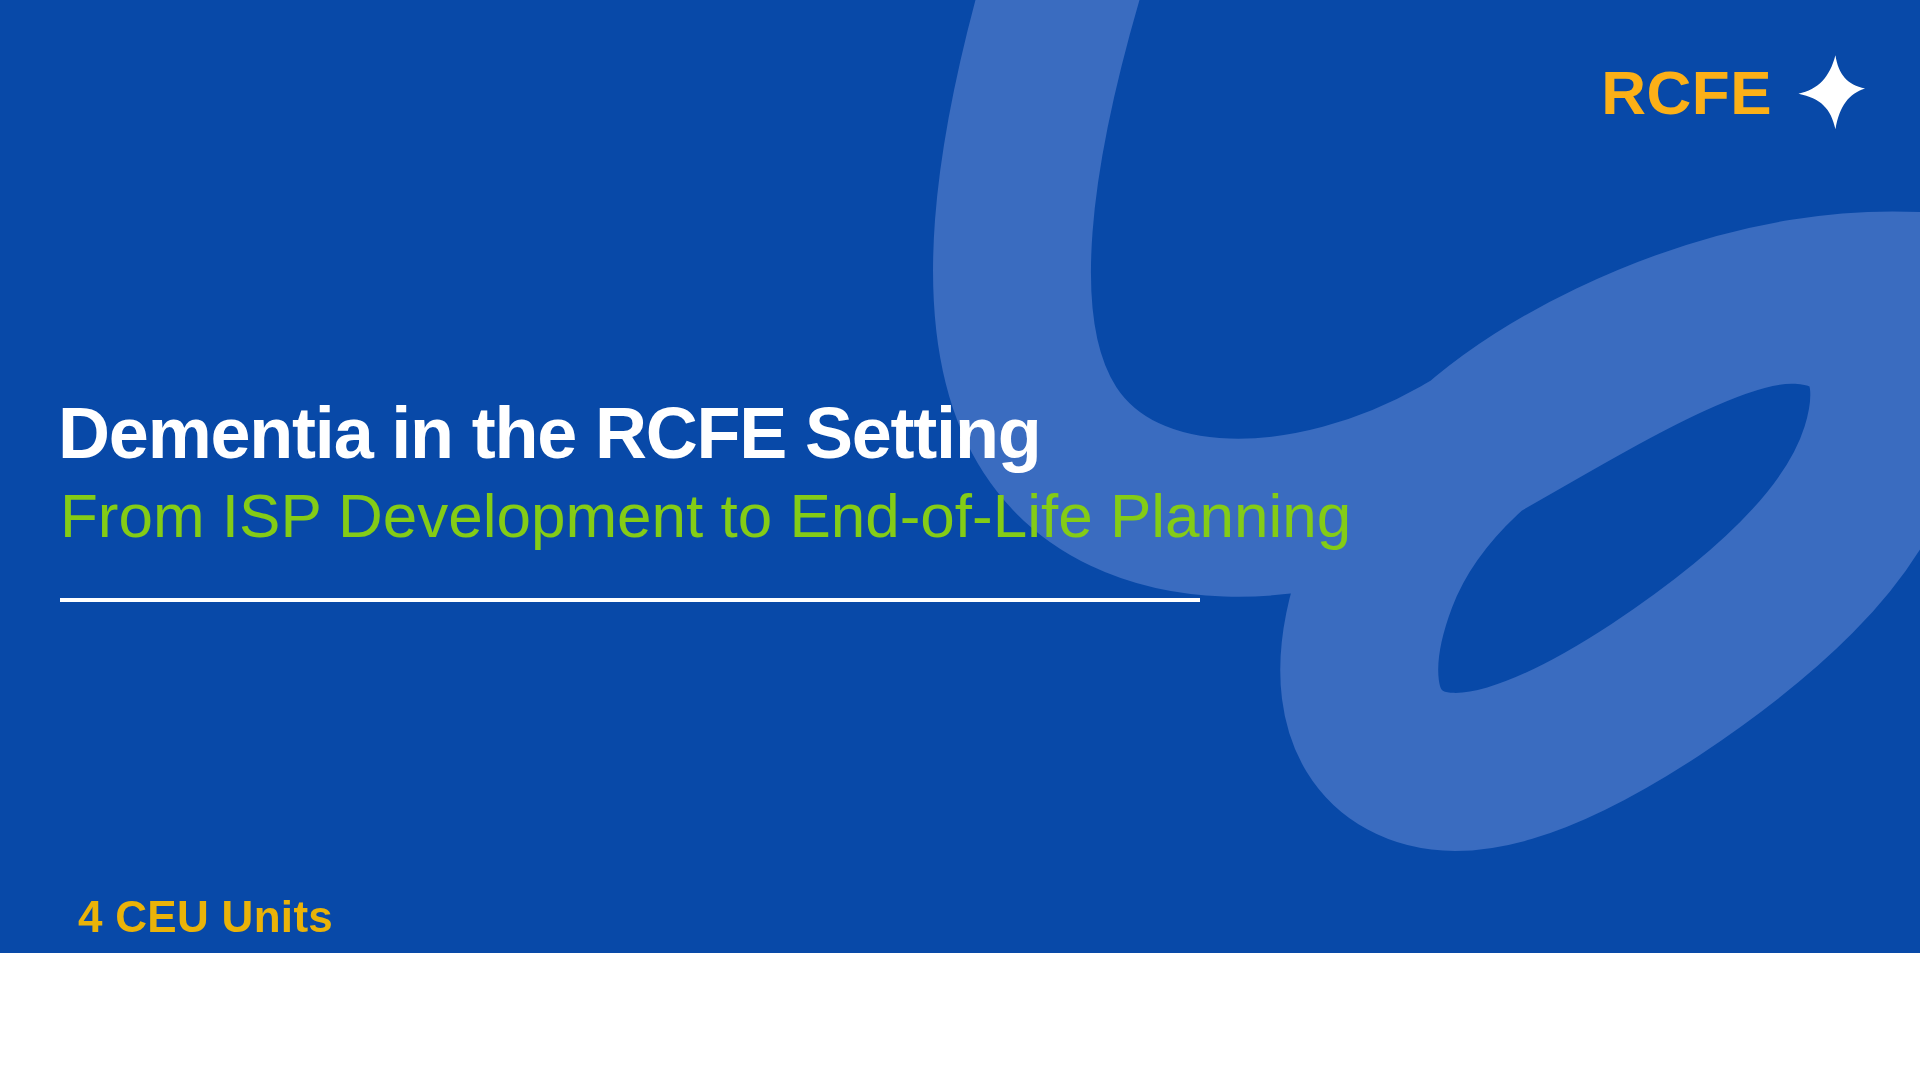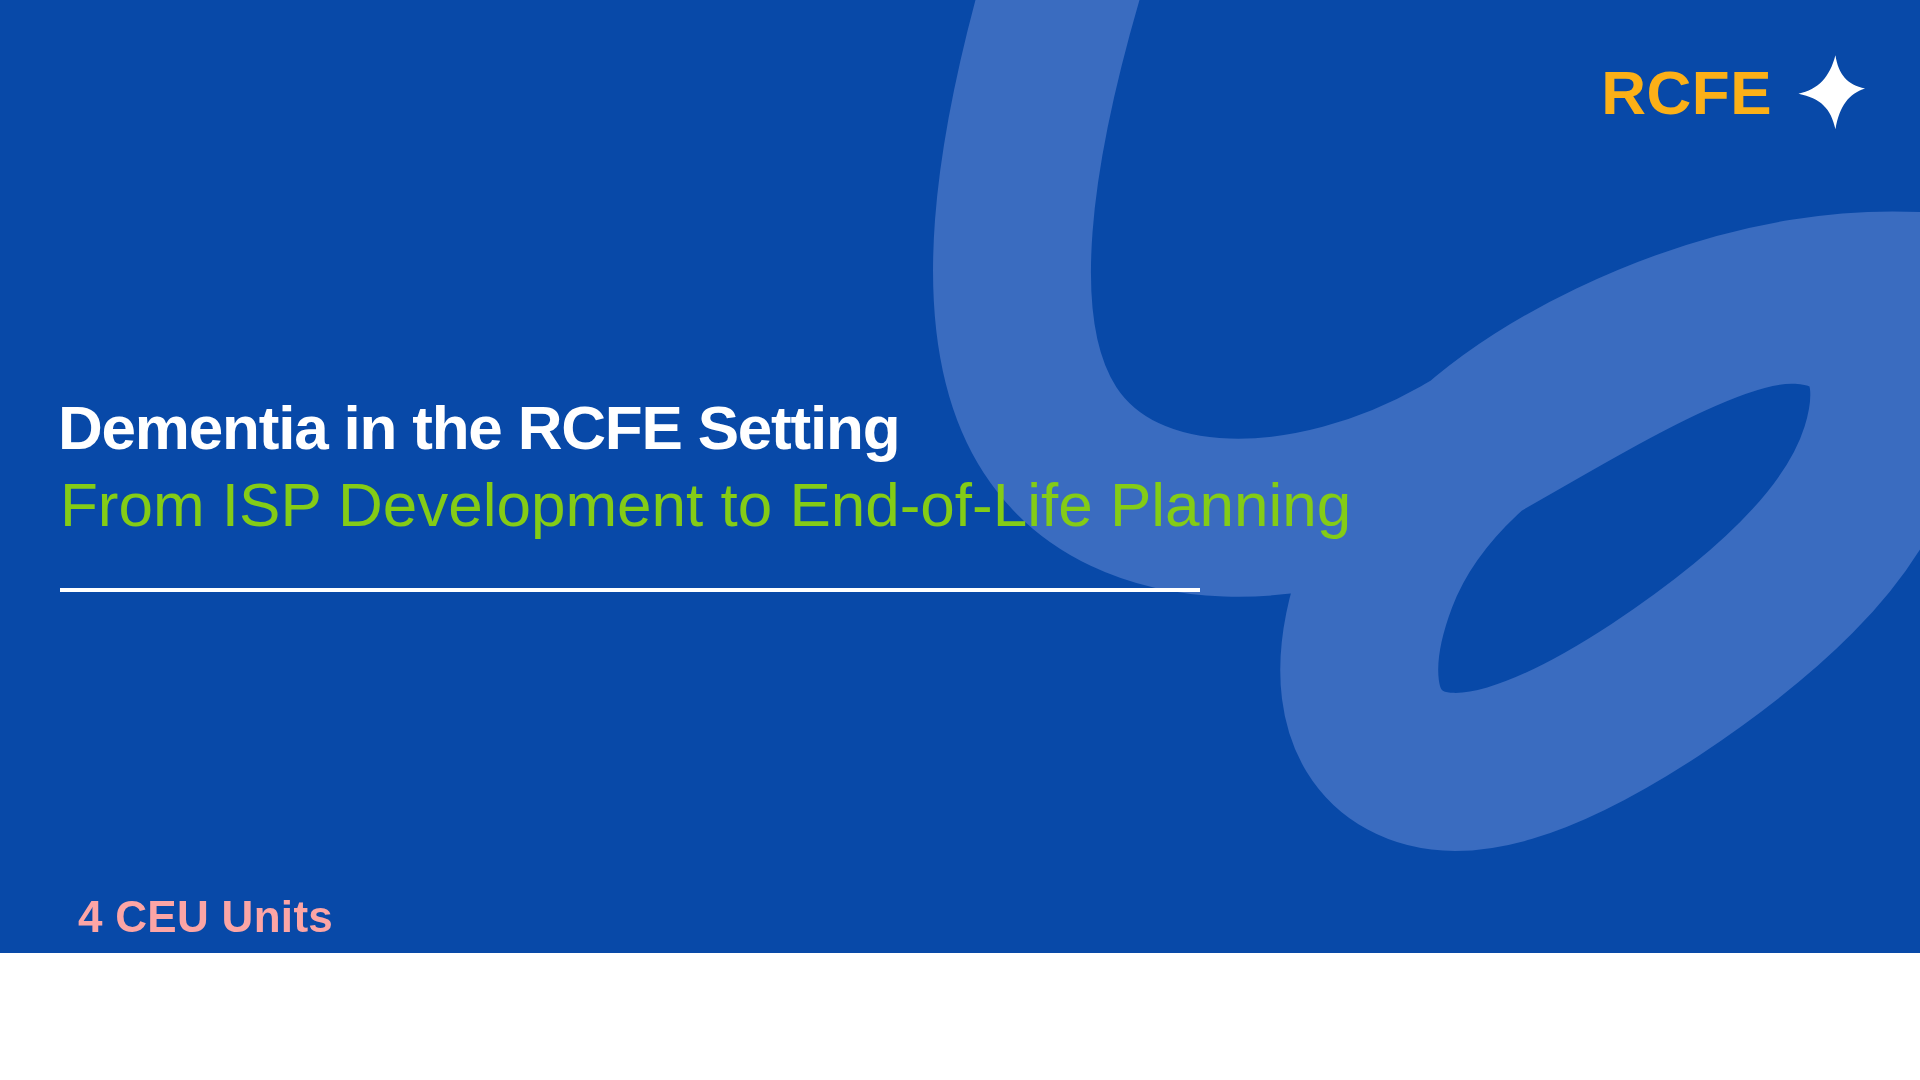--- a/index.html
+++ b/index.html
@@ -52,21 +52,21 @@
   
   #title-block {
     position: absolute;
     left: 58px;
     top: 396px;
     width: 1340px;
   }
   #deck-title {
     color: #ffffff;
     font-family: "Liberation Sans", sans-serif;
-    font-size: 62px;
+    font-size: 72px;
     font-weight: 700;
     letter-spacing: -1.2px;
     line-height: 1.04;
     margin: 0;
     white-space: nowrap;
   }
   #deck-subtitle {
     color: #84cc16;
     font-family: "Liberation Sans", sans-serif;
     font-size: 62px;
@@ -83,21 +83,21 @@
     height: 4px;
     background: #ffffff;
     border: 0;
   }
 
   
   #ceu-badge {
     position: absolute;
     left: 78px;
     top: 895px;
-    color: #fca5a5;
+    color: #eab308;
     font-family: "Liberation Sans", sans-serif;
     font-size: 44px;
     font-weight: 700;
     letter-spacing: 0.3px;
     line-height: 1;
     white-space: nowrap;
   }
 </style>
 </head>
 <body>

